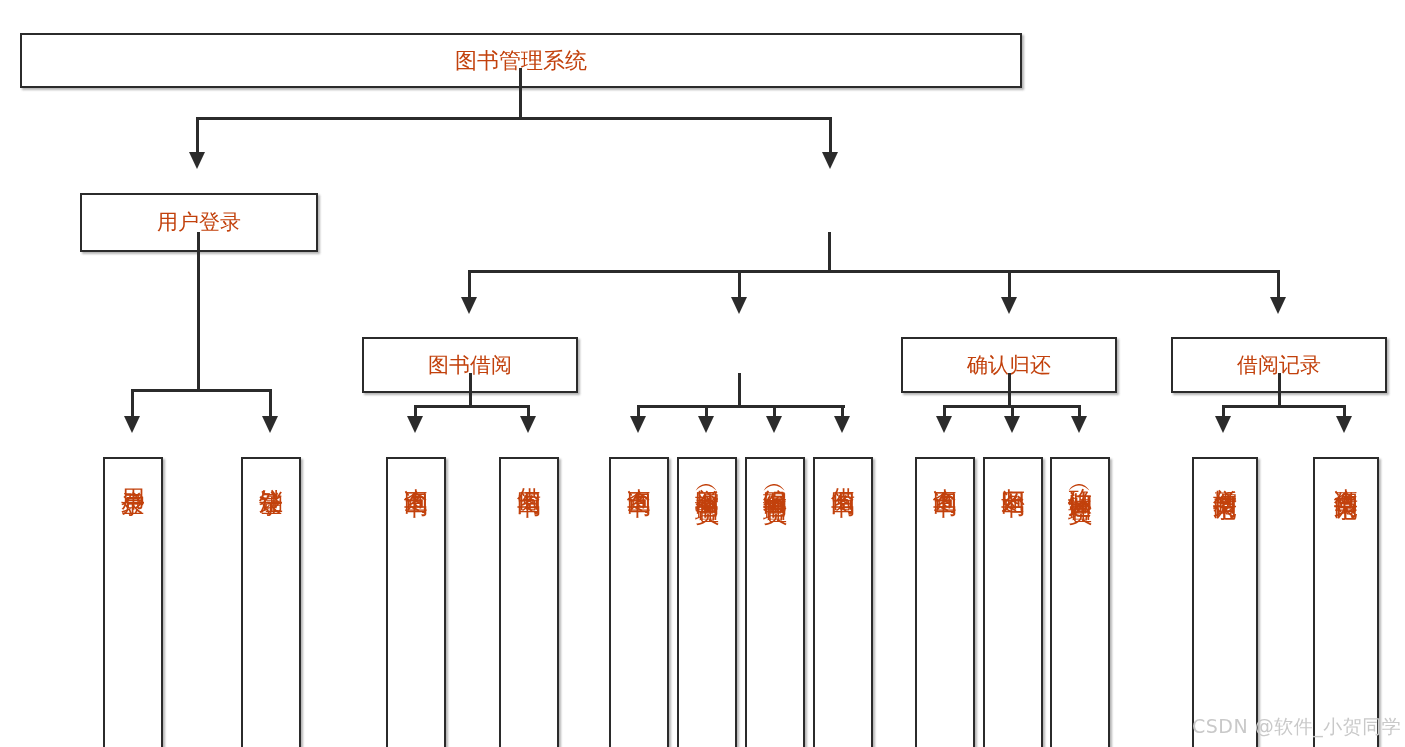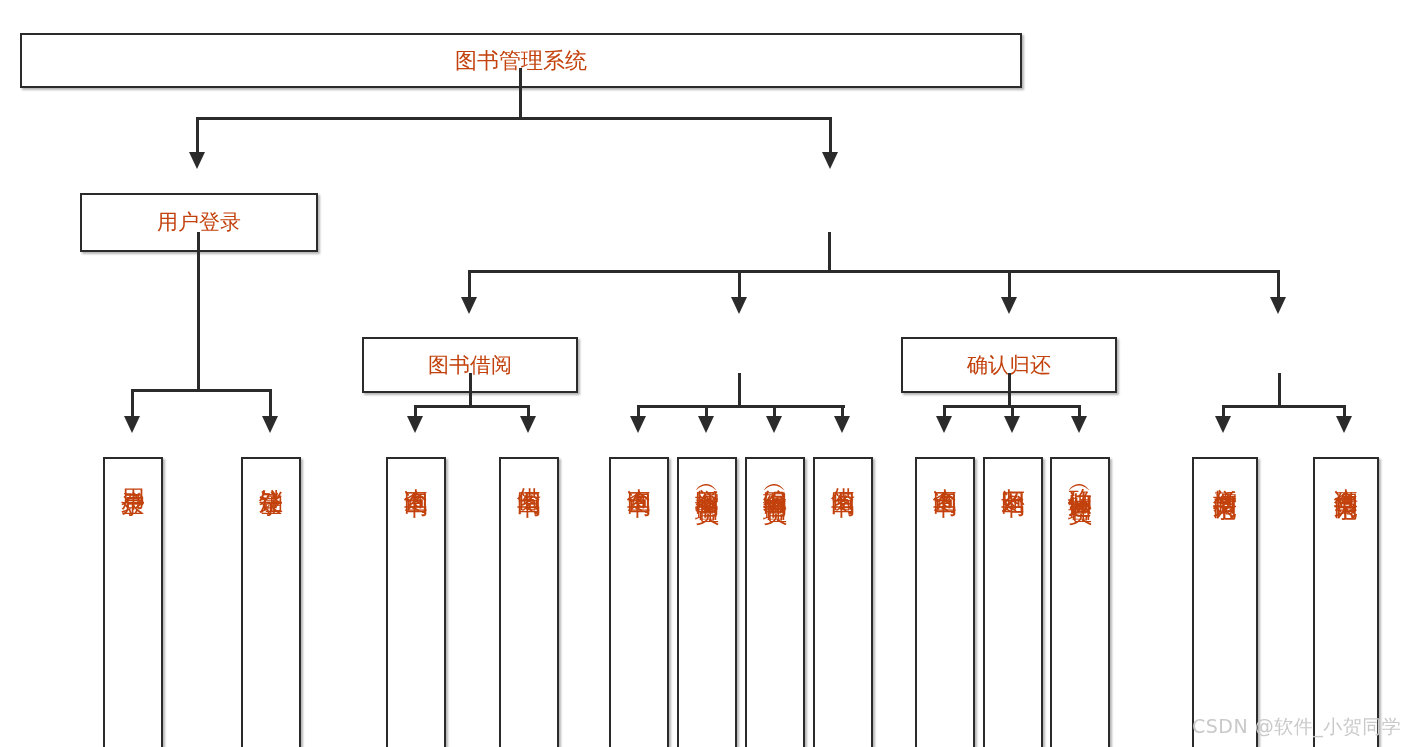--- a/index.html
+++ b/index.html
@@ -130,20 +130,23 @@
 
   <div class="ln vert" style="left:1277px; top:270px; width:3px; height:30px;"></div>
   <div class="arrow" style="left:1270px; top:297px;"></div>
 
   <div class="node h" style="left:362px; top:317px; width:216px; height:56px;">
     <span class="lbl">图书借阅</span>
   </div>
   <div class="node h" style="left:901px; top:317px; width:216px; height:56px;">
     <span class="lbl">确认归还</span>
   </div>
+  <div class="node h" style="left:1171px; top:317px; width:216px; height:56px;">
+    <span class="lbl">借阅记录</span>
+  </div>
 
   <div class="ln vert" style="left:469px; top:373px; width:3px; height:34px;"></div>
   <div class="ln horz" style="left:414px; top:405px; width:116px; height:3px;"></div>
   <div class="ln vert" style="left:414px; top:405px; width:3px; height:16px;"></div>
   <div class="arrow" style="left:407px; top:416px;"></div>
   <div class="ln vert" style="left:527px; top:405px; width:3px; height:16px;"></div>
   <div class="arrow" style="left:520px; top:416px;"></div>
 
   <div class="node v" style="left:386px; top:437px; width:60px; height:298px;">
     <span class="lbl">查询图书</span>

